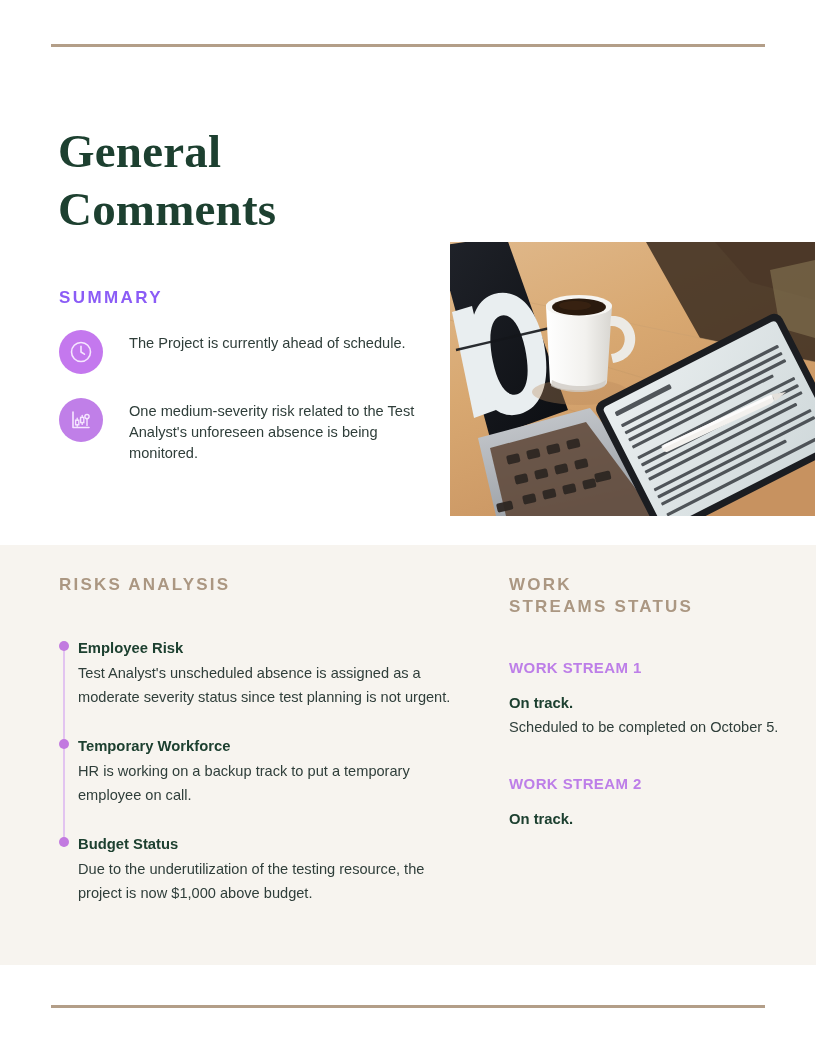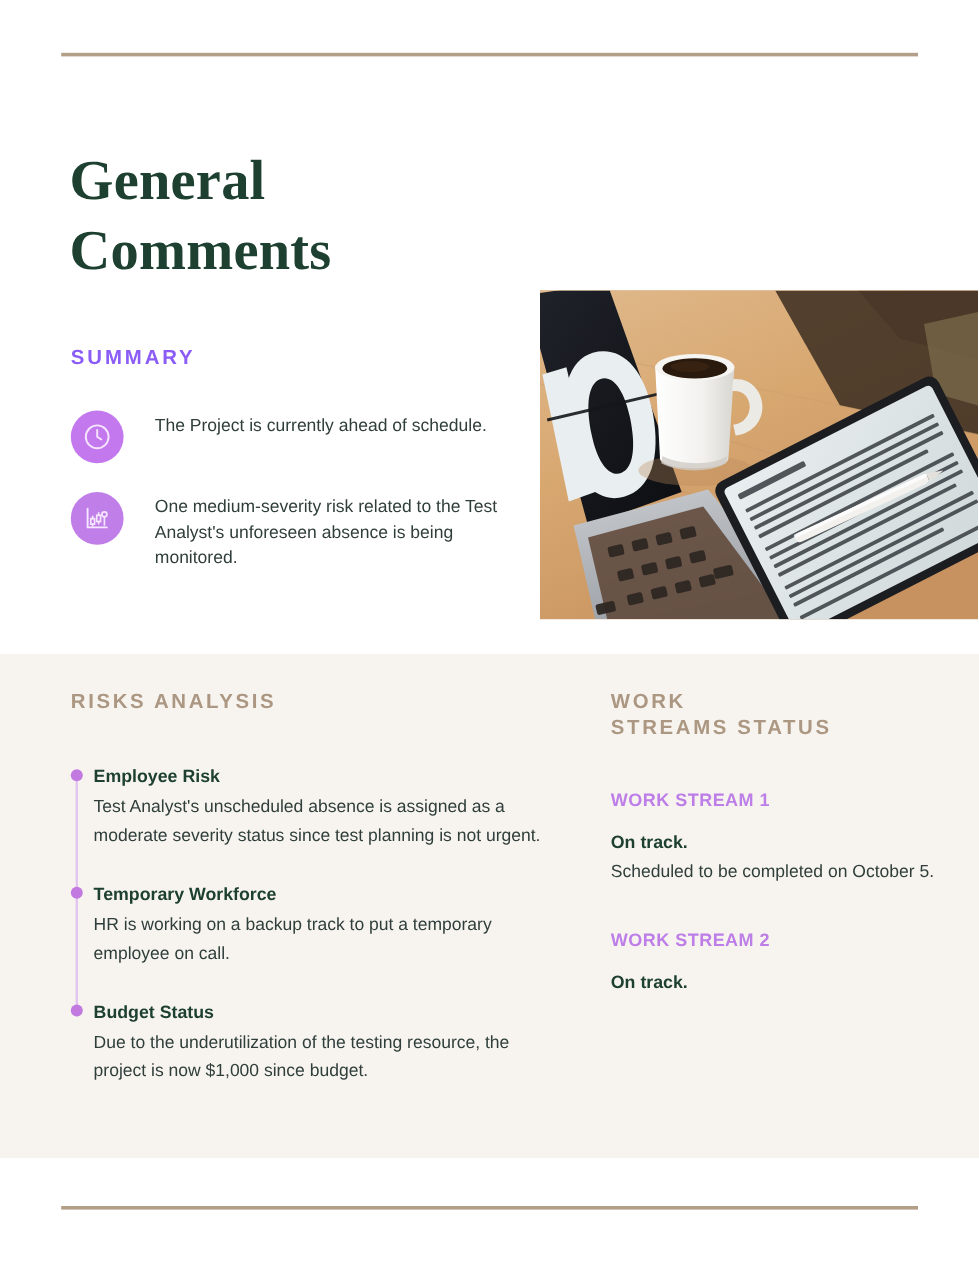--- a/index.html
+++ b/index.html
@@ -74,21 +74,21 @@
     font-size: 17px;
     letter-spacing: 2.4px;
     font-weight: 700;
     color: #8b5cf6;
     text-transform: uppercase;
   }
 
   .summary-list {
     position: absolute;
     left: 59px;
-    top: 340px;
+    top: 328px;
     width: 380px;
   }
   .summary-item {
     display: flex;
     align-items: flex-start;
     margin-bottom: 22px;
   }
   .summary-icon {
     width: 44px;
     height: 44px;
@@ -385,21 +385,21 @@
 
       <div class="risk-item">
         <span class="risk-dot"></span>
         <div class="risk-title">Temporary Workforce</div>
         <div class="risk-body">HR is working on a backup track to put a temporary employee on call.</div>
       </div>
 
       <div class="risk-item">
         <span class="risk-dot"></span>
         <div class="risk-title">Budget Status</div>
-        <div class="risk-body">Due to the underutilization of the testing resource, the project is now $1,000 since budget.</div>
+        <div class="risk-body">Due to the underutilization of the testing resource, the project is now $1,000 above budget.</div>
       </div>
     </div>
   </div>
 
   <div class="col-right">
     <div class="section-heading">
       <div>WORK</div>
       <div>STREAMS STATUS</div>
     </div>
 

